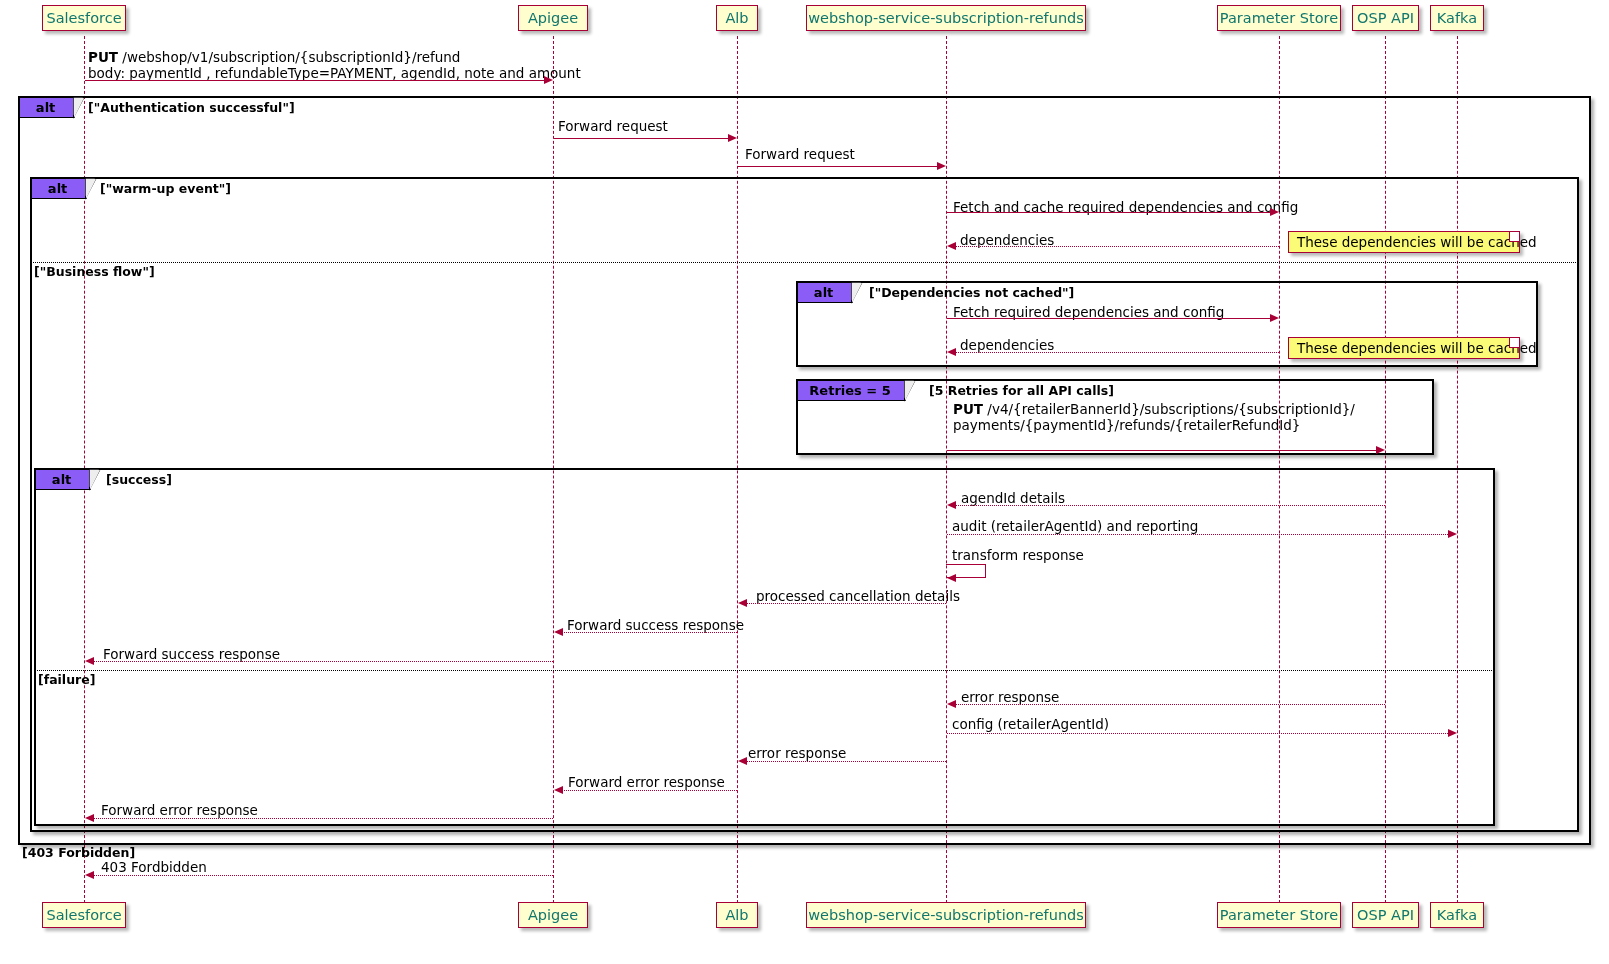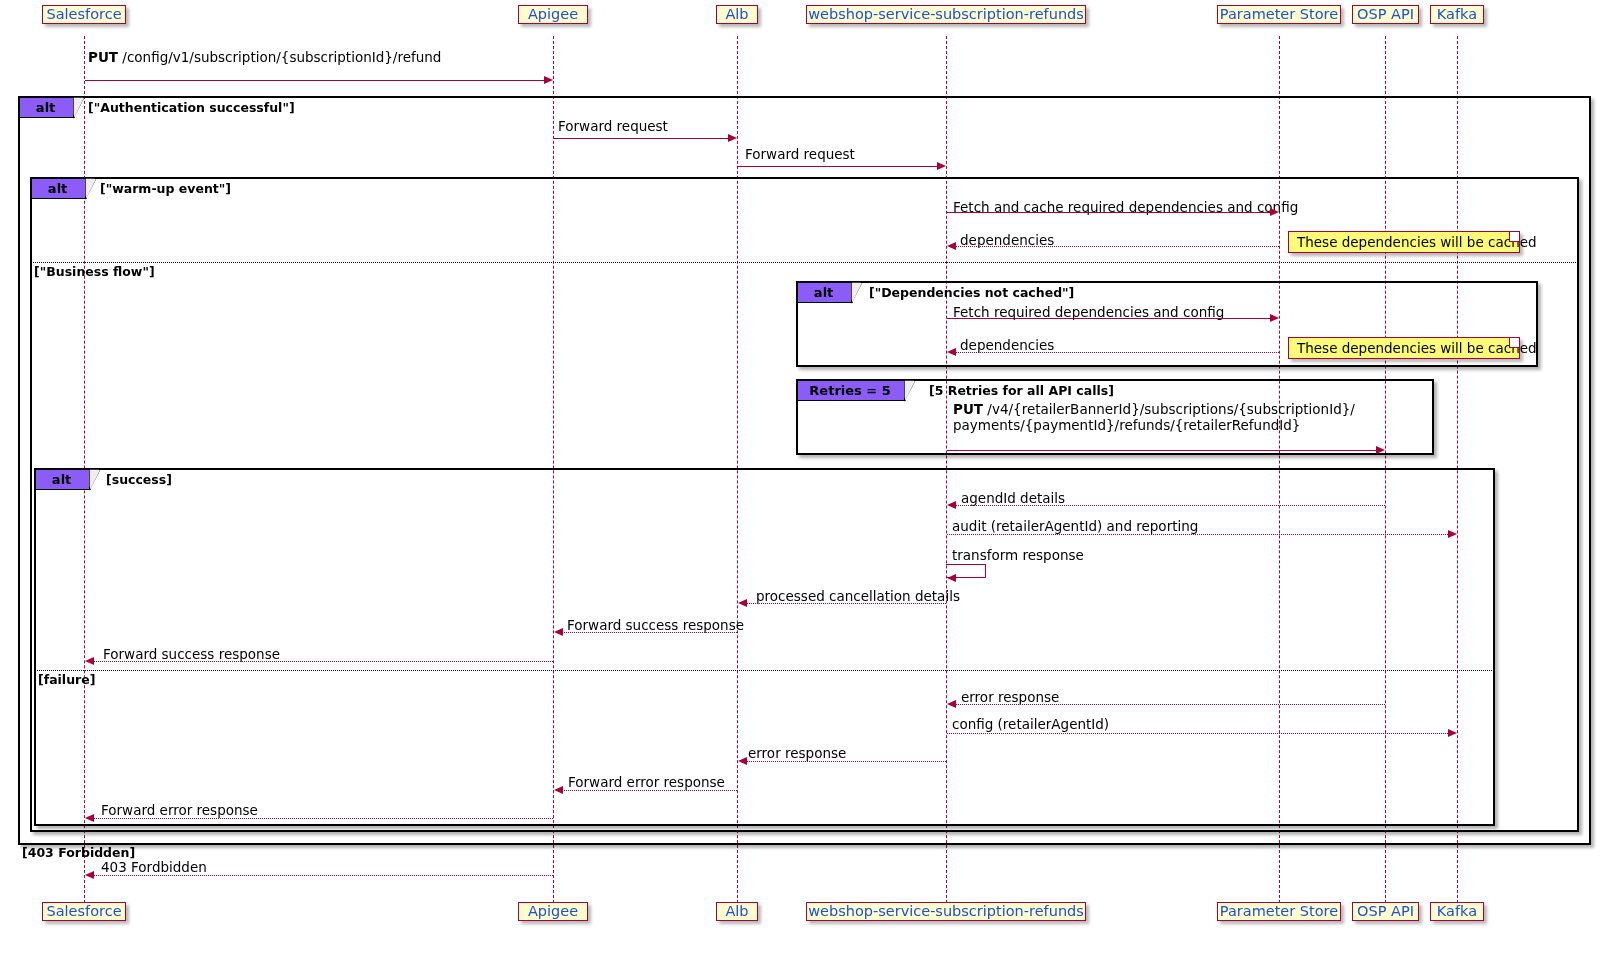--- a/index.html
+++ b/index.html
@@ -14,28 +14,28 @@
     height:964px;
     overflow:hidden;
     background:#ffffff;
   }
   
   .participant{
     position:absolute;
     box-sizing:border-box;
     background:#FEFECE;
     border:1.5px solid #A80036;
-    color:#1d4ed8;
+    color:#0f766e;
     font-size:14.5px;
     line-height:1;
     display:flex;
     align-items:center;
     justify-content:center;
     padding:0 15px;
-    height:19px;
+    height:26px;
     box-shadow:3px 3px 3px rgba(0,0,0,0.28);
     white-space:nowrap;
   }
   
   .lifeline{
     position:absolute;
     width:0;
     border-left:1.5px dashed #A80036;
   }
   
@@ -205,21 +205,22 @@
     <span>Parameter Store</span>
   </div>
   <div class="participant" style="left:1352px;top:902px;width:67px;">
     <span>OSP API</span>
   </div>
   <div class="participant" style="left:1430px;top:902px;width:54px;">
     <span>Kafka</span>
   </div>
 
   <div class="msg-text" style="left:88px;top:50px;">
-    <span><b>PUT</b><span> /config/v1/subscription/{subscriptionId}/refund</span></span><br>
+    <span><b>PUT</b><span> /webshop/v1/subscription/{subscriptionId}/refund</span></span><br>
+    <span>body: paymentId , refundableType=PAYMENT, agendId, note and amount</span>
   </div>
   <div class="msg-line" style="left:85px;top:80px;width:461px;"></div>
   <div class="arrow right" style="left:544px;top:75.5px;"></div>
 
   <div class="frag thick" style="left:18px;top:96px;width:1573px;height:749px;"></div>
   <div class="frag-label" style="left:19.6px;top:97.6px;width:55px;">
     <span>alt</span>
     <span class="corner">
       <svg width="12" height="22">
           <polygon points="0,0 11,0 0,21" fill="#EEEEEE" stroke="#000000" stroke-width="1.4"></polygon>

